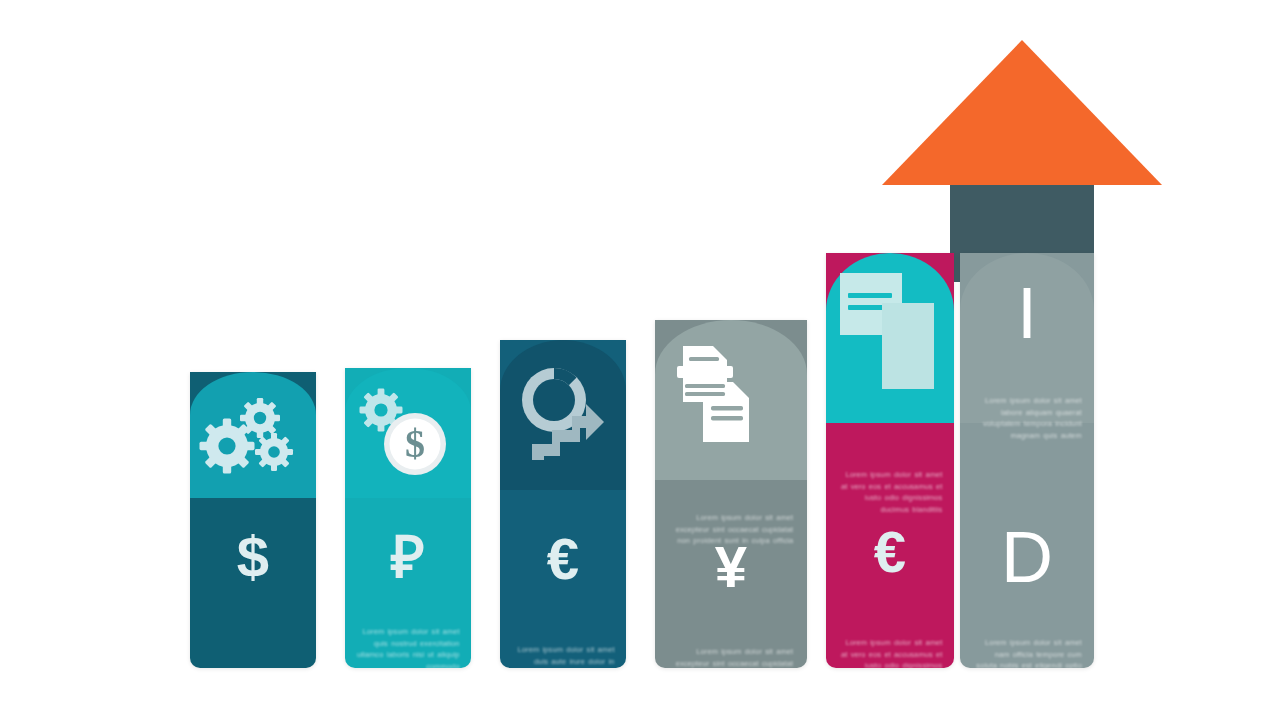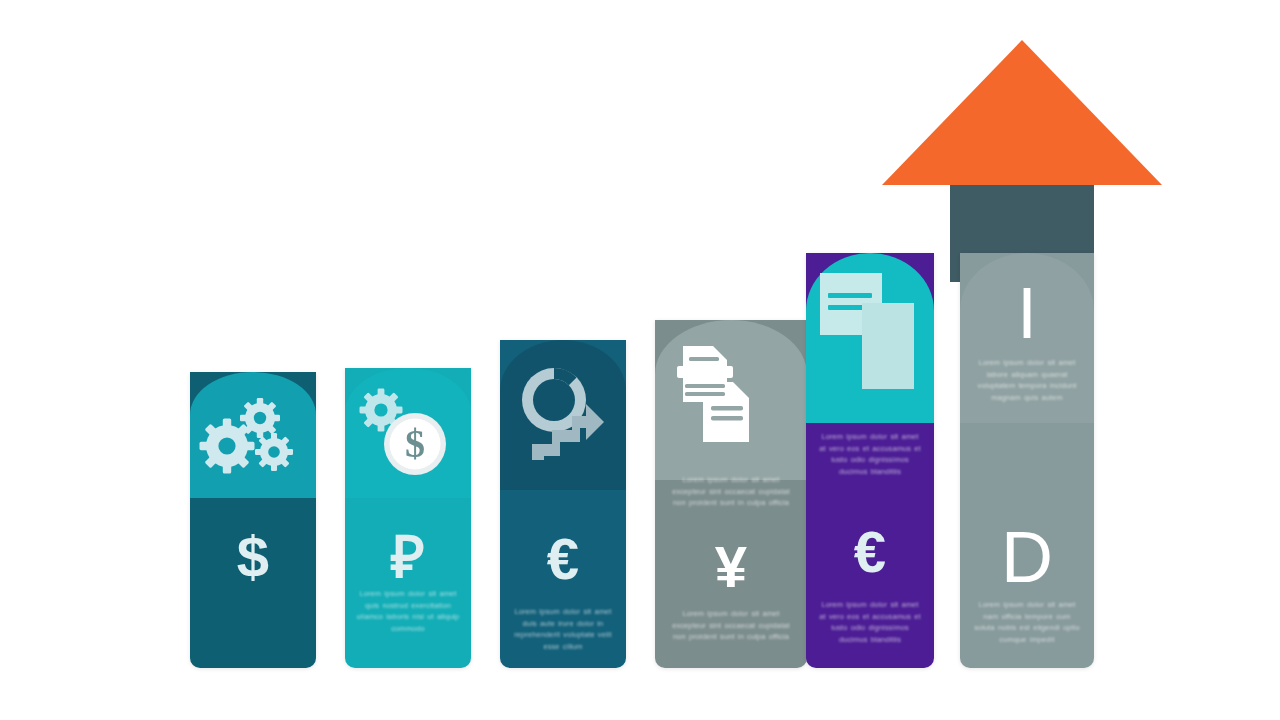--- a/index.html
+++ b/index.html
@@ -35,23 +35,24 @@
     position:absolute;left:0;top:0;width:100%;
     border-radius:50% 50% 0 0 / 34% 34% 0 0;
   }
 
   .lede{
     position:absolute;left:9%;width:82%;
     font-size:7.4px;line-height:11.6px;
     letter-spacing:.15px;
     color:rgba(255,255,255,.62);
     filter:blur(.85px);
-    text-align:center;
+    text-align:right;
     word-spacing:1px;
     user-select:none;
+    margin-top:38px;
   }
   .currency{
     position:absolute;left:0;width:100%;
     text-align:center;
     font-weight:700;
     color:#dfeef0;
     filter:blur(.55px);
     line-height:1;
   }
   .letter{
@@ -201,21 +202,21 @@
           <rect x="56" y="80" width="32" height="4.5" rx="1.8"></rect>
         </g>
       </svg>
     </div>
 
     <div class="lede" style="top:154px;">Lorem ipsum dolor sit amet excepteur sint occaecat cupidatat non proident sunt in culpa officia</div>
     <div class="currency" style="top:218px;font-size:58px;color:#ffffff;">¥</div>
     <div class="lede" style="top:288px;">Lorem ipsum dolor sit amet excepteur sint occaecat cupidatat non proident sunt in culpa officia</div>
   </div>
 
-  <div class="card" style="left:806px;top:253px;width:128px;height:415px;background:#4c1d95;">
+  <div class="card" style="left:826px;top:253px;width:128px;height:415px;background:#be185d;">
     <div class="card-top" style="height:170px;background:#13bcc3;"></div>
 
     <div class="icon-wrap" style="top:8px;">
       <svg width="128" height="140" viewBox="0 0 128 140" aria-hidden="true">
 
         <rect x="14" y="12" width="62" height="62" fill="#c6e9e9"></rect>
         <rect x="22" y="32" width="44" height="5" rx="1" fill="#13bcc3"></rect>
         <rect x="22" y="44" width="44" height="5" rx="1" fill="#13bcc3"></rect>
 
         <rect x="56" y="42" width="52" height="86" fill="#bce3e3"></rect>

